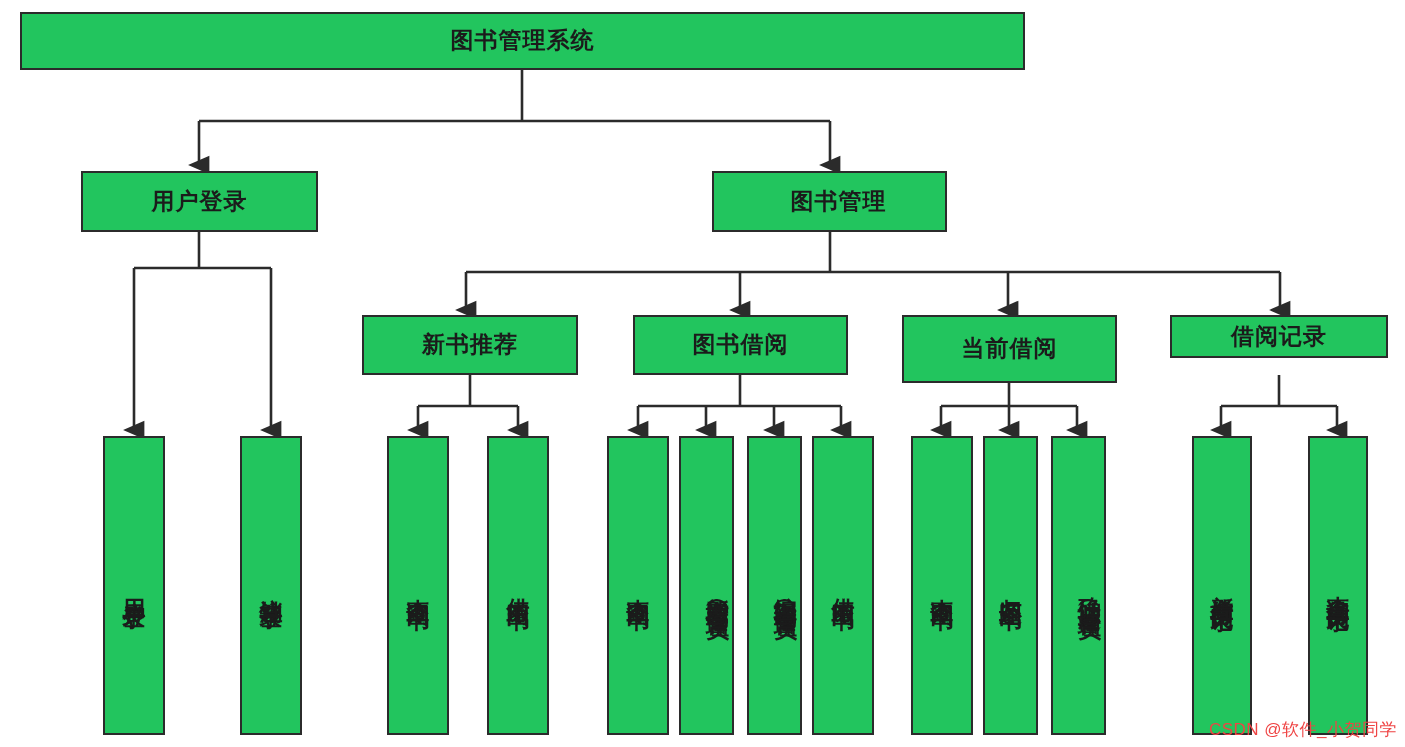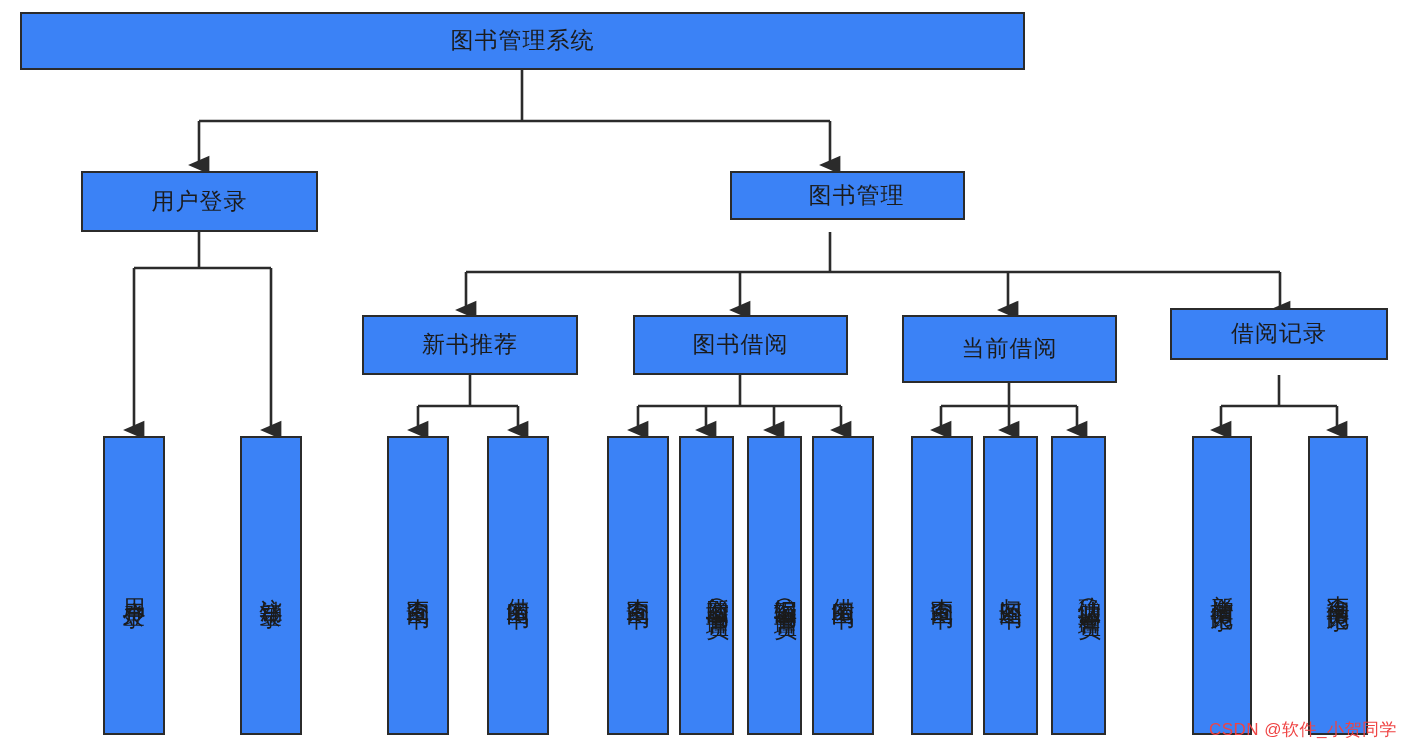--- a/index.html
+++ b/index.html
@@ -21,26 +21,27 @@
     position: absolute;
     left: 0;
     top: 0;
     width: 1405px;
     height: 747px;
   }
   .node {
     position: absolute;
     box-sizing: border-box;
     border: 2.5px solid #2b2b2b;
-    background: #3b82f6;
+    background: #22c55e;
     color: #1b1b1b;
     display: flex;
     align-items: center;
     justify-content: center;
     text-align: center;
+    font-weight: bold;
   }
   .node.horizontal {
     font-size: 23px;
     letter-spacing: 1px;
     line-height: 1.2;
   }
   .node.vertical {
     writing-mode: vertical-rl;
     text-orientation: upright;
     font-size: 23px;
@@ -122,29 +123,29 @@
       <path d="M1221,406 L1337,406"></path>
       <path d="M1221,406 L1221,430" marker-end="url(#arrow)"></path>
       <path d="M1337,406 L1337,430" marker-end="url(#arrow)"></path>
     </g>
   </svg>
 
   <div class="node horizontal" style="left:20px; top:12px; width:1005px; height:58px;">图书管理系统</div>
 
   <div class="node horizontal" style="left:81px; top:171px; width:237px; height:61px;">用户登录</div>
 
-  <div class="node horizontal" style="left:730px; top:171px; width:235px; height:49px;padding-left:18px;">图书管理</div>
+  <div class="node horizontal" style="left:712px; top:171px; width:235px; height:61px;padding-left:18px;">图书管理</div>
 
   <div class="node horizontal" style="left:633px; top:315px; width:215px; height:60px;">图书借阅</div>
 
   <div class="node horizontal" style="left:362px; top:315px; width:216px; height:60px;">新书推荐</div>
 
   <div class="node horizontal" style="left:902px; top:315px; width:215px; height:68px;">当前借阅</div>
 
-  <div class="node horizontal" style="left:1170px; top:308px; width:218px; height:52px;">借阅记录</div>
+  <div class="node horizontal" style="left:1170px; top:315px; width:218px; height:43px;">借阅记录</div>
 
   <div class="node vertical align-center" style="left:103px; top:436px; width:62px; height:299px;">用户登录</div>
 
   <div class="node vertical align-center" style="left:240px; top:436px; width:62px; height:299px;">注销登录</div>
 
   <div class="node vertical align-center" style="left:387px; top:436px; width:62px; height:299px;">查询图书</div>
 
   <div class="node vertical align-center" style="left:487px; top:436px; width:62px; height:299px;">借阅图书</div>
 
   <div class="node vertical align-center" style="left:607px; top:436px; width:62px; height:299px;">查询图书</div>

